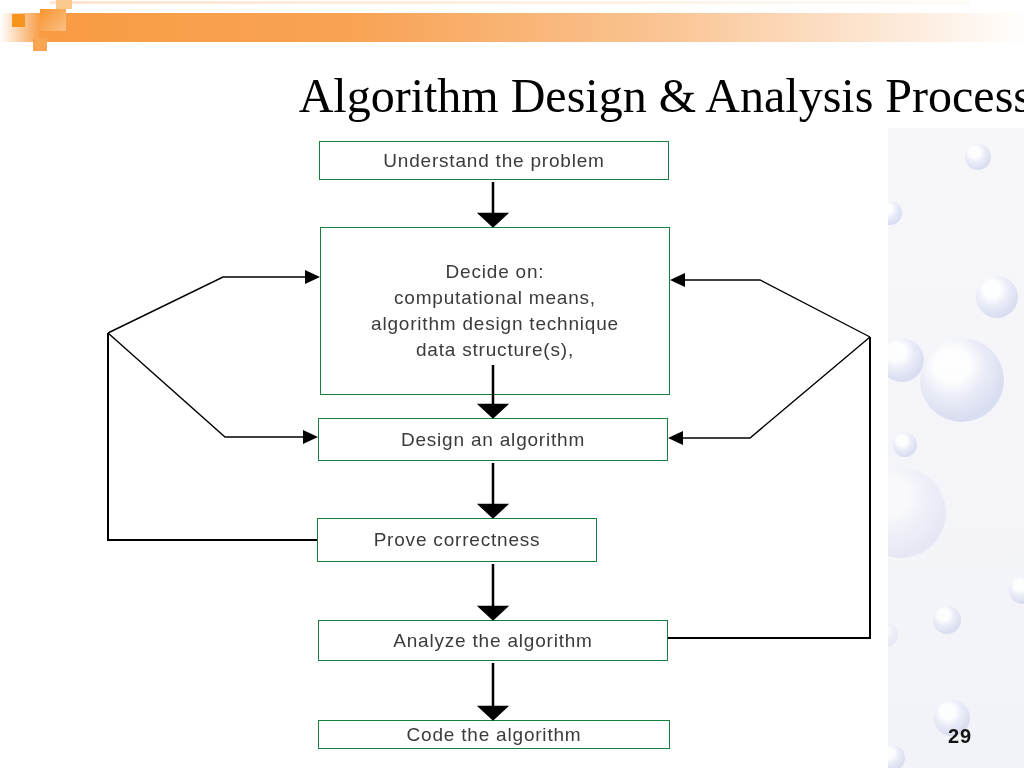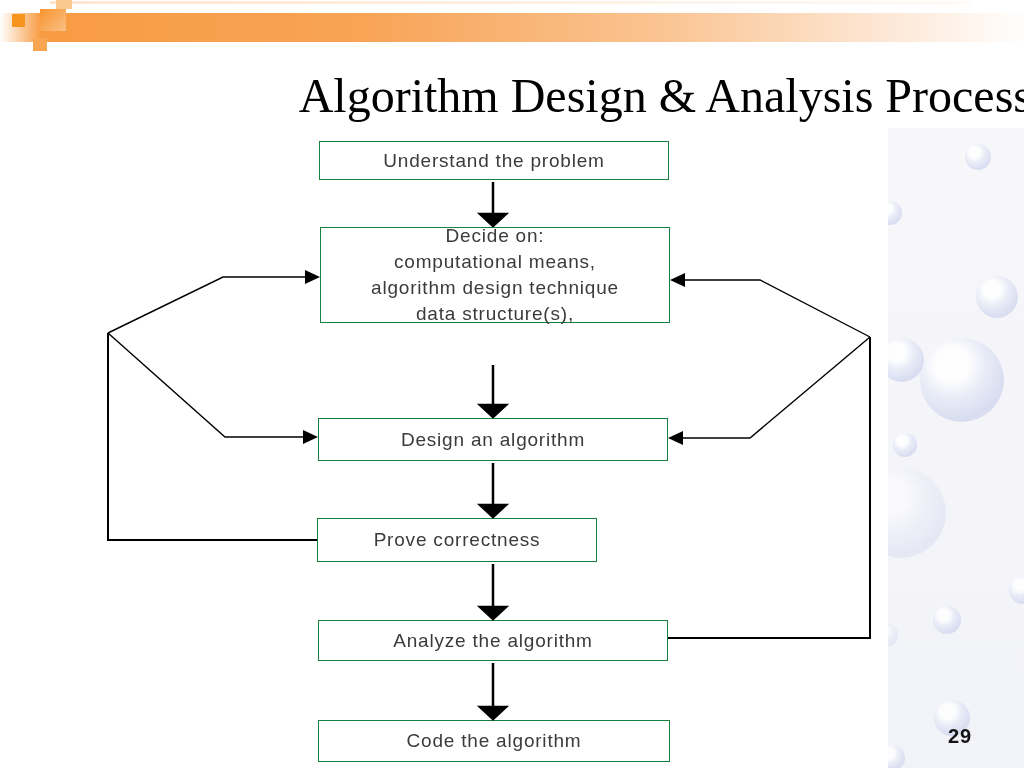--- a/index.html
+++ b/index.html
@@ -45,25 +45,25 @@
 
   
   .box {
     position:absolute; box-sizing:border-box;
     background:#ffffff; border:1px solid #15803d;
     display:flex; align-items:center; justify-content:center;
     text-align:center; color:#3b3b3b;
     font-size:19px; letter-spacing:.8px; line-height:26px;
   }
   #box-understand { left:319px; top:141px; width:350px; height:39px; }
-  #box-decide     { left:320px; top:227px; width:350px; height:96px; }
+  #box-decide     { left:320px; top:227px; width:350px; height:168px; }
   #box-design     { left:318px; top:418px; width:350px; height:43px; }
   #box-prove      { left:317px; top:518px; width:280px; height:44px; }
   #box-analyze    { left:318px; top:620px; width:350px; height:41px; }
-  #box-code       { left:318px; top:720px; width:352px; height:42px; }
+  #box-code       { left:318px; top:720px; width:352px; height:29px; }
 
   svg.connectors {
     position:absolute; left:0; top:0; width:1024px; height:768px;
     pointer-events:none;
   }
 
   
   .page-num {
     position:absolute; left:936px; top:725px; width:48px;
     font-size:20px; font-weight:bold; color:#141414; text-align:center;

